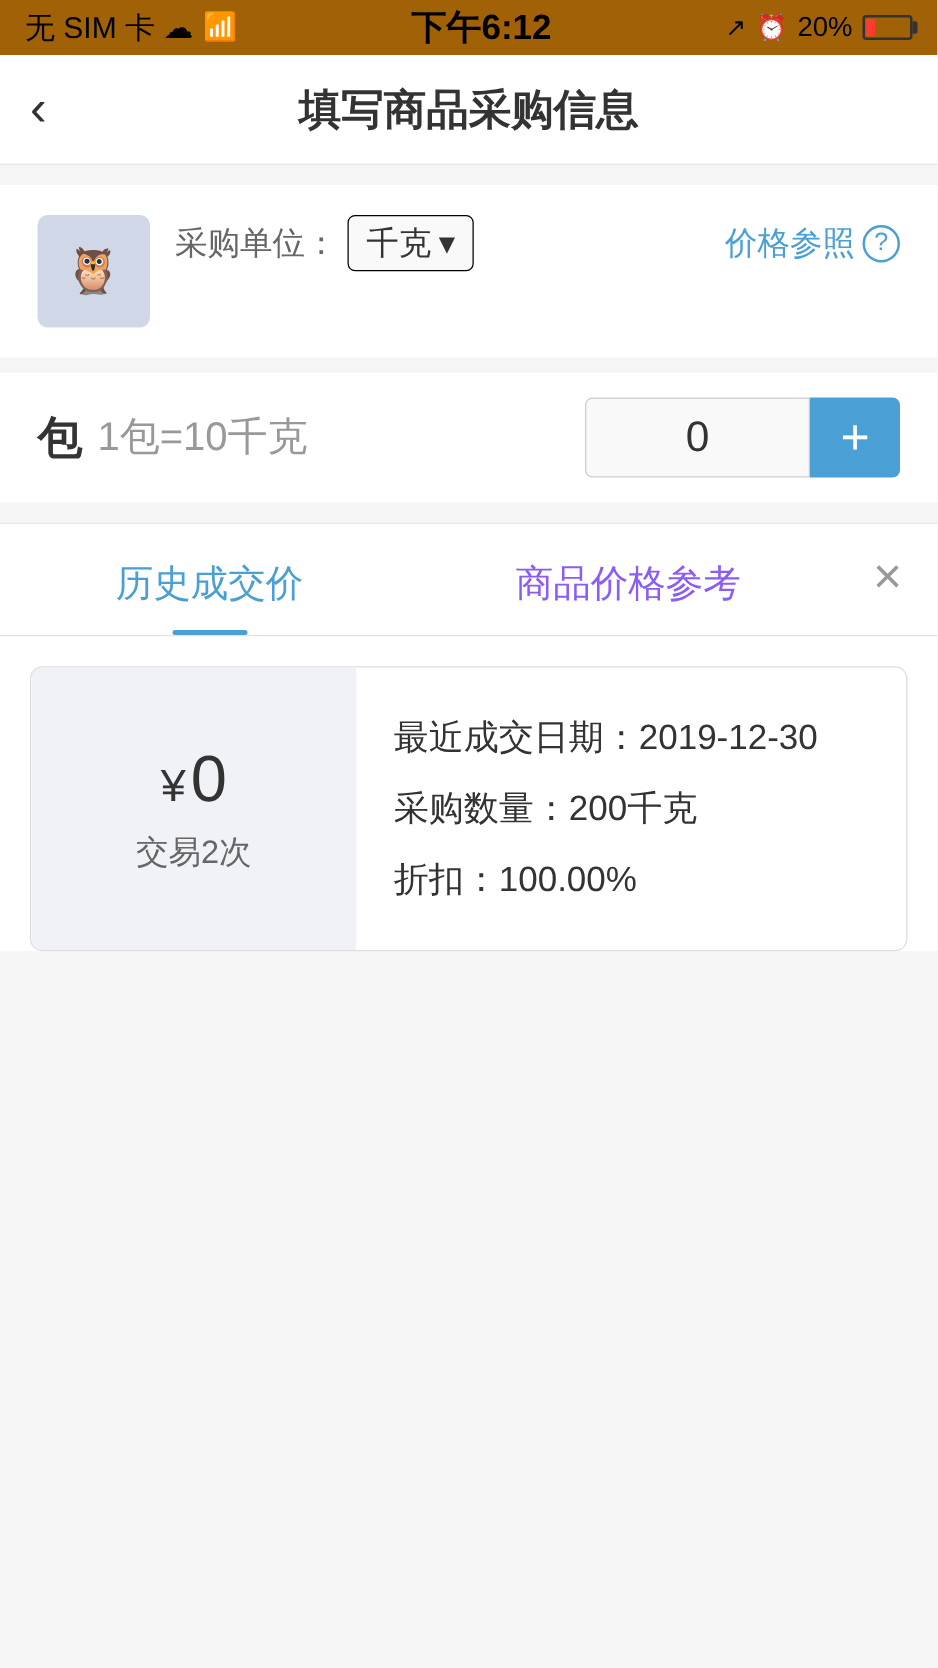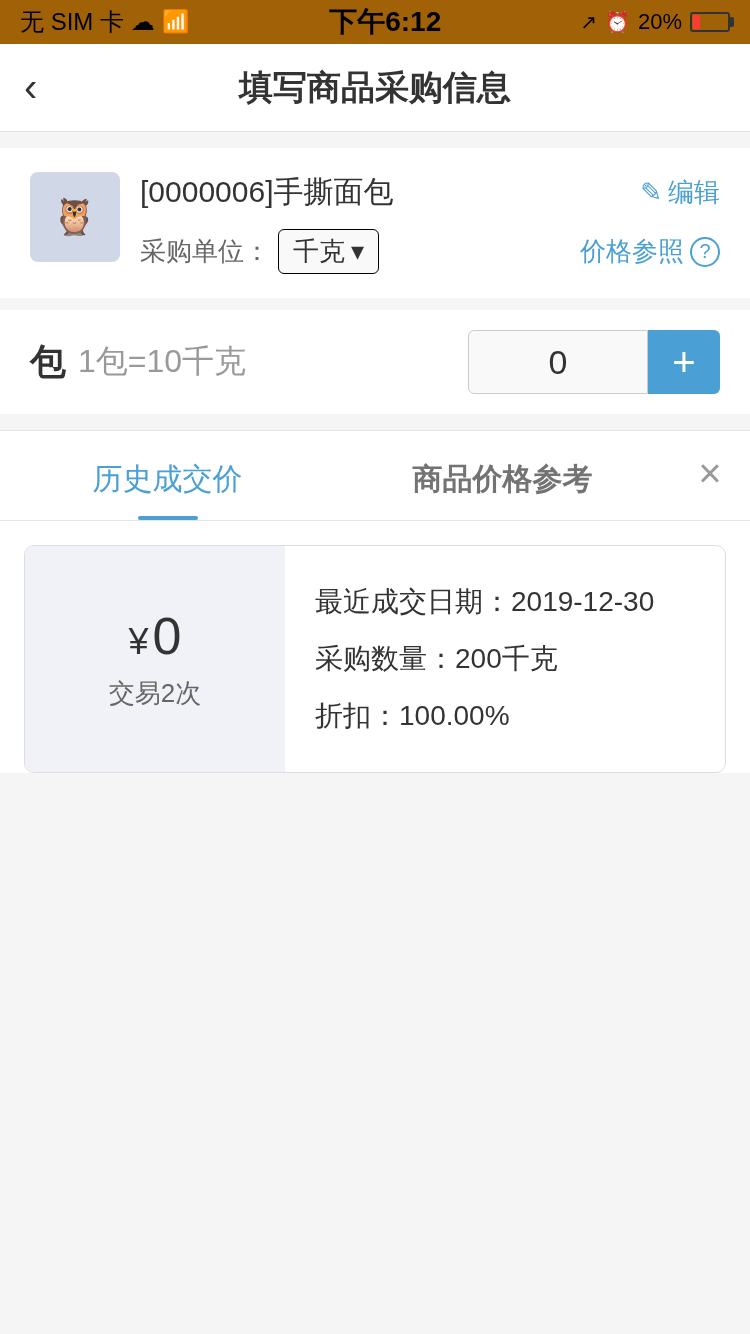--- a/index.html
+++ b/index.html
@@ -253,22 +253,21 @@
       text-align: center;
       padding: 28px 12px 20px;
       font-size: 30px;
       cursor: pointer;
       position: relative;
     }
     .tab-item.active {
       color: #4a9fd4;
     }
     .tab-item.inactive {
-      color: #737373;
-      font-weight: bold;
+      color: #8b5cf6;
     }
     .tab-item.active::after {
       content: '';
       position: absolute;
       bottom: 0;
       left: 50%;
       transform: translateX(-50%);
       width: 60px;
       height: 4px;
       background: #4a9fd4;
@@ -375,27 +374,20 @@
 <div class="nav-bar">
   <div class="nav-back">‹</div>
   <div class="nav-title">填写商品采购信息</div>
 </div>
 
 <div class="product-card">
   <div class="product-thumb">
     <span class="product-thumb-icon">🦉</span>
   </div>
   <div class="product-info">
-    <div class="product-header">
-      <span class="product-name">[0000006]手撕面包</span>
-      <span class="edit-btn">
-        <span>✎</span>
-        <span>编辑</span>
-      </span>
-    </div>
     <div class="product-unit-row">
       <span class="unit-label">
         <span>采购单位：</span>
         <span class="unit-select">
           <span>千克</span>
           <span>▾</span>
         </span>
       </span>
       <span class="price-ref">
         <span>价格参照</span>

